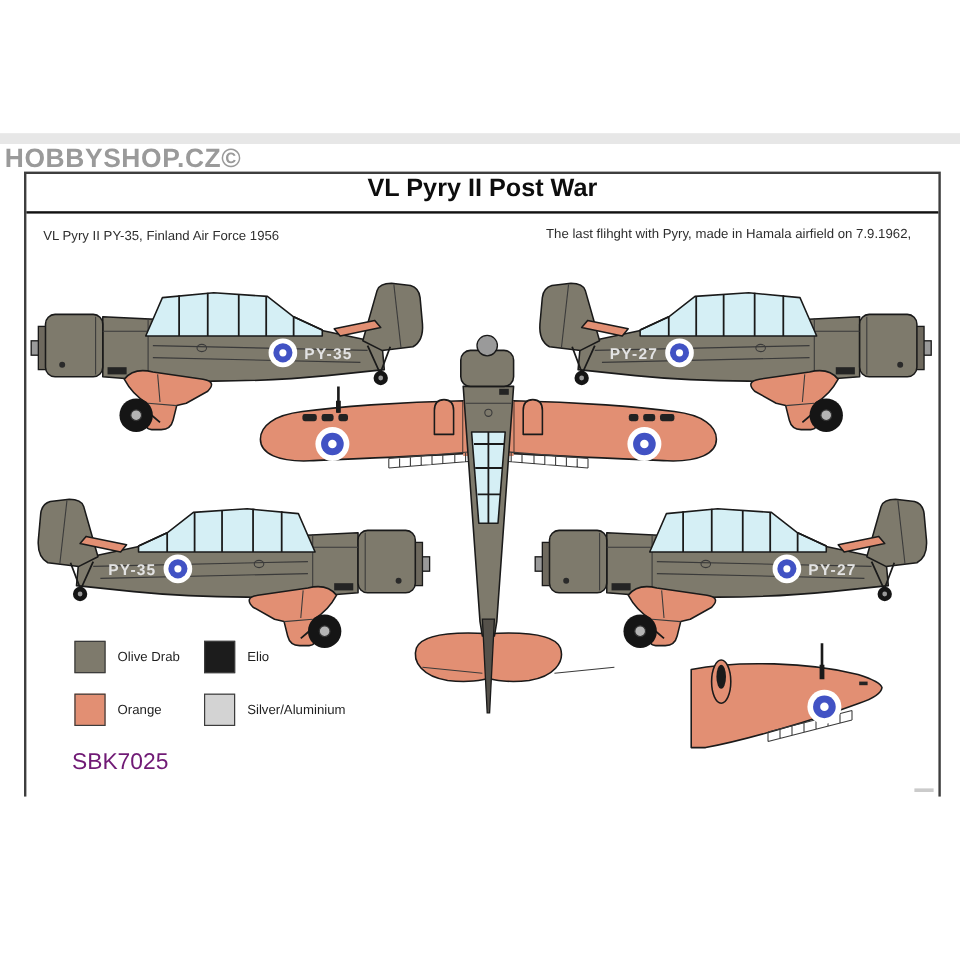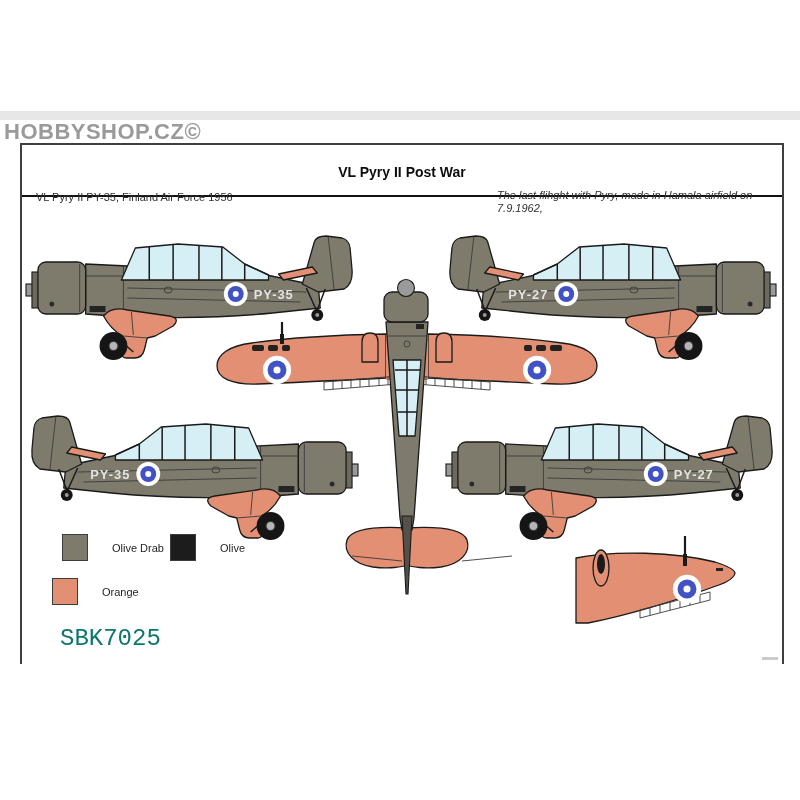--- a/index.html
+++ b/index.html
@@ -12,40 +12,40 @@
     position:absolute;left:4px;top:119px;font-size:22px;font-weight:bold;
     color:#9a9a9a;letter-spacing:0.5px;white-space:nowrap;
   }
   .frame{
     position:absolute;left:20px;top:143px;width:764px;height:557px;
     border:2px solid #3e3e3e;background:#fff;box-sizing:border-box;
   }
   .sheet-title{
     position:absolute;left:0;top:0;width:100%;height:31px;
     border-bottom:2px solid #111;text-align:center;
-    font-size:14px;font-weight:bold;color:#0d0d0d;padding-top:19px;box-sizing:content-box;
+    font-size:21px;font-weight:bold;color:#0d0d0d;padding-top:0;box-sizing:content-box;
   }
   .caption{position:absolute;font-size:11px;color:#2e2e2e;line-height:13px;}
-  .caption .it{font-style:italic;margin-left:42px;}
+  .caption .it{}
   .plane,.topview,.wingdetail{position:absolute;}
   .code{
     fill:#e3e3e3;font-family:"Liberation Sans",sans-serif;
     font-size:13px;font-weight:bold;letter-spacing:1px;
   }
   .f-olive{fill:var(--olive);stroke:var(--outline);stroke-width:1.3;stroke-linejoin:round;}
   .f-orange{fill:var(--orange);stroke:var(--outline);stroke-width:1.3;stroke-linejoin:round;}
   .f-canopy{fill:var(--canopy);stroke:var(--outline);stroke-width:1.3;stroke-linejoin:round;}
   .f-gray{fill:#9a9a9a;stroke:var(--outline);stroke-width:1.1;}
   .f-spike{fill:#55514a;stroke:var(--outline);stroke-width:1.1;}
   .ln{stroke:#3a3a3a;stroke-width:0.9;fill:none;}
   .ln2{stroke:#1a1a1a;stroke-width:1.5;fill:none;}
   .legend-item{position:absolute;display:flex;align-items:center;}
   .swatch{width:26px;height:27px;border:1px solid #3c3c3c;box-sizing:border-box;flex:0 0 auto;}
-  .legend-label{font-size:11px;color:#1f1f1f;margin-left:24px;white-space:nowrap;}
-  .product-code{position:absolute;left:60px;top:625px;font-size:24px;color:#0f766e;font-family:Liberation Mono, monospace;}
+  .legend-label{font-size:11px;color:#1f1f1f;margin-left:10px;white-space:nowrap;}
+  .product-code{position:absolute;left:60px;top:625px;font-size:19px;color:#701a75;}
   .fine-print{position:absolute;left:762px;top:657px;width:16px;height:3px;background:#cbcbcb;}
 </style>
 </head>
 <body>
 
 <div class="stage">
 
   <svg width="0" height="0" style="position:absolute">
     <defs>
       <g id="airframe">
@@ -172,24 +172,28 @@
     <path class="ln" d="M80,90 L150,72 M80,98 L150,80 M80,90 L80,98 M90,87.4 L90,95.4 M100,84.9 L100,92.9 M110,82.3 L110,90.3 M120,79.7 L120,87.7 M130,77.1 L130,85.1 M140,74.6 L140,82.6 M150,72 L150,80"></path>
     <use href="#roundel" transform="translate(127,69) scale(1.18)"></use>
   </svg>
 
   <div class="legend-item" style="left:62px;top:534px">
     <span class="swatch" style="background-color: rgb(126, 122, 108);"></span>
     <span class="legend-label">Olive Drab</span>
   </div>
   <div class="legend-item" style="left:170px;top:534px">
     <span class="swatch" style="background-color: rgb(28, 28, 28);"></span>
-    <span class="legend-label">Olive</span>
+    <span class="legend-label">Elio</span>
   </div>
-  <div class="legend-item" style="left:52px;top:578px">
+  <div class="legend-item" style="left:62px;top:578px">
     <span class="swatch" style="background-color: rgb(226, 143, 115);"></span>
     <span class="legend-label">Orange</span>
+  </div>
+  <div class="legend-item" style="left:170px;top:578px">
+    <span class="swatch" style="background-color: rgb(211, 211, 211);"></span>
+    <span class="legend-label">Silver/Aluminium</span>
   </div>
 
   <div class="product-code">SBK7025</div>
 
   <div class="fine-print"></div>
 
 </div>
 
 </body></html>

